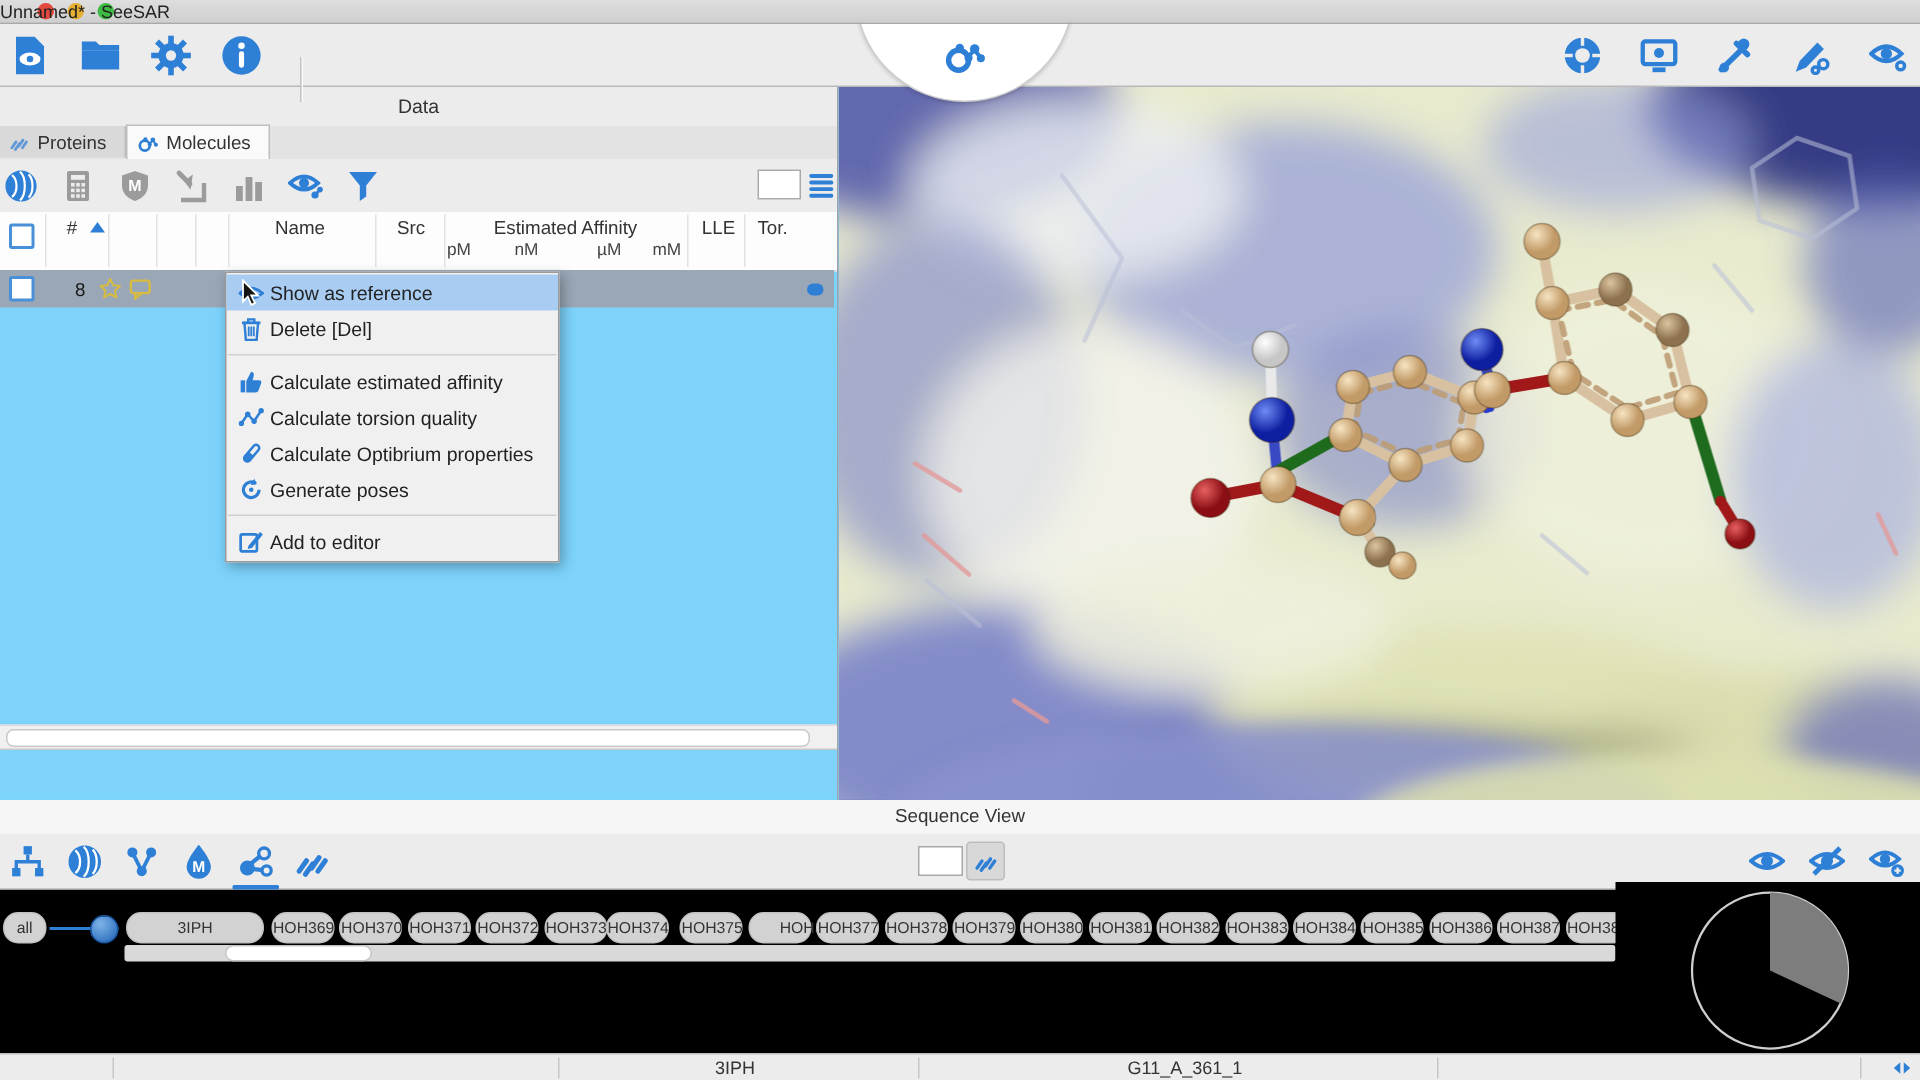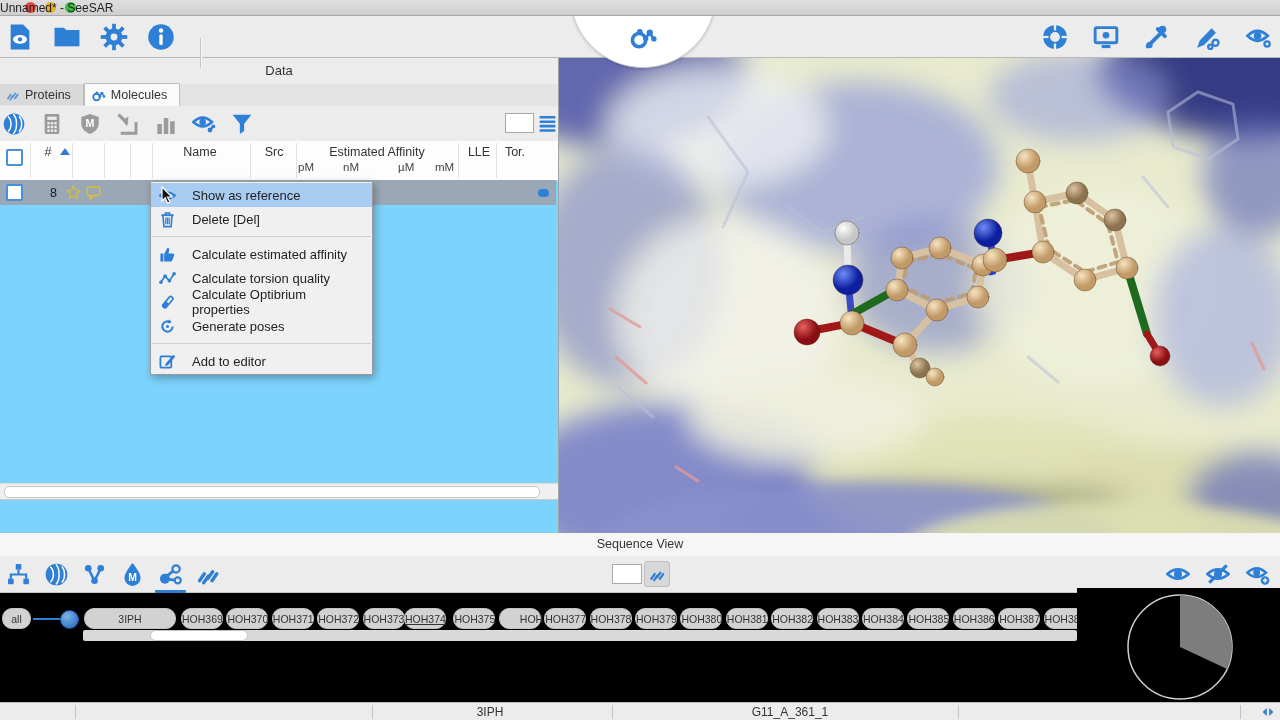--- a/index.html
+++ b/index.html
@@ -49,21 +49,21 @@
   .cbox{width:13px;height:13px;border:2px solid #4a90d9;background:#fff;border-radius:2px;}
   .rownum{font-size:12.5px;color:#1a1a1a;}
   .hsb-track{left:0;top:426px;width:558px;height:15px;background:#f0f0f0;border-top:1px solid #dcdcdc;border-bottom:1px solid #c9c9c9;}
   .hsb-thumb{left:4px;top:2px;width:534px;height:10px;background:#fff;border:1px solid #c9c9c9;border-radius:5px;}
   .footer2d{left:0;top:441px;width:558px;height:35px;background:#ececec;border-top:1px solid #c6c6c6;
     text-align:center;font-size:13px;color:#333;line-height:30px;}
 
   
   .ctxmenu{left:150px;top:181px;width:221px;background:#f0f0f0;border:1px solid #9a9a9a;
     box-shadow:2px 3px 8px rgba(0,0,0,.3);z-index:60;padding:1px 0;}
-  .menu-item{height:24px;display:flex;align-items:center;gap:16px;padding:0 8px 0 7px;font-size:13px;color:#222;}
+  .menu-item{height:24px;display:flex;align-items:center;gap:4px;padding:0 8px 0 7px;font-size:13px;color:#222;}
   .menu-item.hl{background:#a9cdf2;}
   .mi-icon{width:18px;height:18px;color:#2e7fd6;flex:0 0 18px;}
   .menu-sep{height:1px;background:#cfcfcf;margin:5px 1px;}
 
   
   .seq{left:0;top:533px;width:1187px;height:169px;background:#000000;z-index:10;}
   .seq-header{left:0;top:0;width:1280px;height:23px;background:#f6f6f6;border-bottom:1px solid #cccccc;
     text-align:center;font-size:12.5px;color:#333;line-height:22px;}
   .seq-toolbar{left:0;top:23px;width:1280px;height:36px;background:#ececec;border-bottom:1px solid #c6c6c6;}
   .active-underline{position:absolute;height:3px;background:#2e7fd6;border-radius:1px;}
@@ -671,21 +671,21 @@
     <div class="chip" style="left:2px;width:29px;">all</div>
     <div class="abs" style="left:33px;top:85px;width:46px;height:2px;background:#2e7fd6;"></div>
     <div class="abs" style="left:60px;top:77px;width:17px;height:17px;border-radius:50%;background:radial-gradient(circle at 35% 30%,#7fb3e8,#1d62b4);border:1px solid #1a55a0;"></div>
     <div class="chip" style="left:84px;width:92px;">3IPH</div>
     <div id="residue-chips">
         <div class="chip" style="left: 181px; width: 42px;">HOH369</div>
         <div class="chip" style="left: 226.4px; width: 42px;">HOH370</div>
         <div class="chip" style="left: 271.8px; width: 42px;">HOH371</div>
         <div class="chip" style="left: 317.2px; width: 42px;">HOH372</div>
         <div class="chip" style="left: 362.6px; width: 42px;">HOH373</div>
-        <div class="chip" style="left: 404px; width: 42px; text-decoration: underline;">HOH374</div>
+        <div class="chip" style="left: 404px; width: 42px;">HOH374</div>
         <div class="chip" style="left: 453.4px; width: 42px;">HOH375</div>
         <div class="chip" style="left: 498.8px; width: 42px; padding-left: 20px;">HOH376</div>
         <div class="chip" style="left: 544.2px; width: 42px;">HOH377</div>
         <div class="chip" style="left: 589.6px; width: 42px;">HOH378</div>
         <div class="chip" style="left: 635px; width: 42px;">HOH379</div>
         <div class="chip" style="left: 680.4px; width: 42px;">HOH380</div>
         <div class="chip" style="left: 725.8px; width: 42px;">HOH381</div>
         <div class="chip" style="left: 771.2px; width: 42px;">HOH382</div>
         <div class="chip" style="left: 816.6px; width: 42px;">HOH383</div>
         <div class="chip" style="left: 862px; width: 42px;">HOH384</div>

